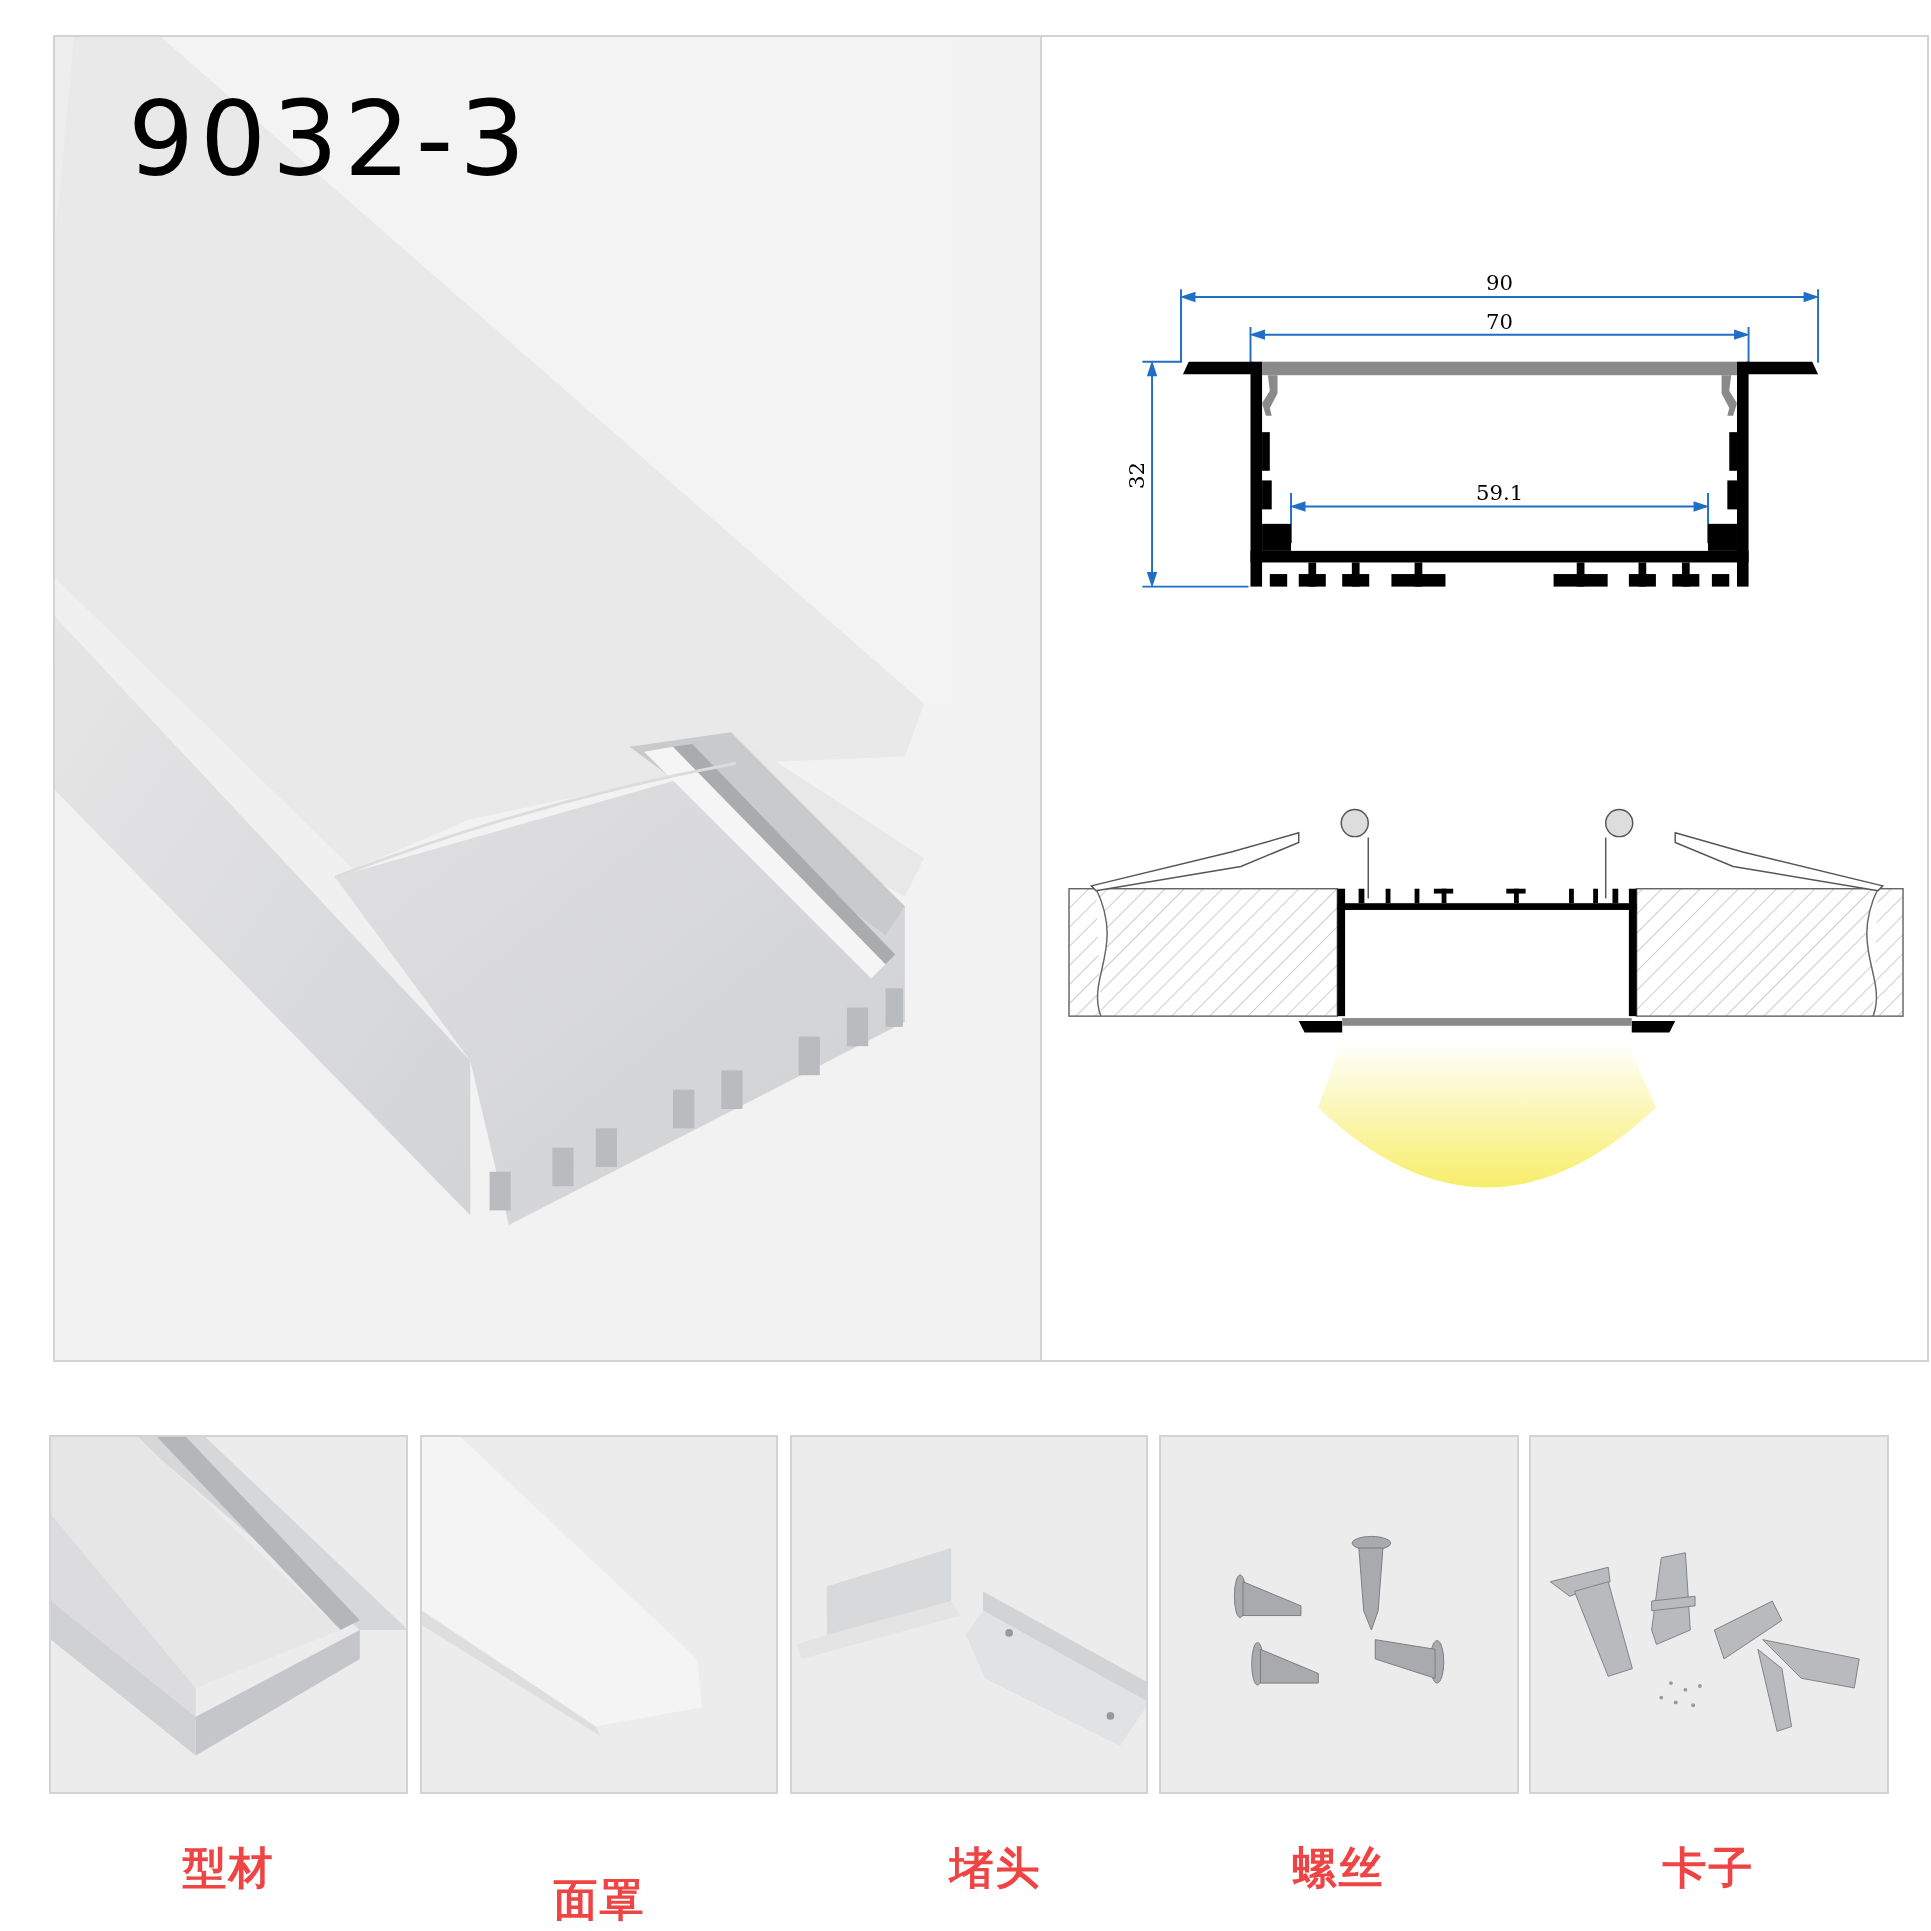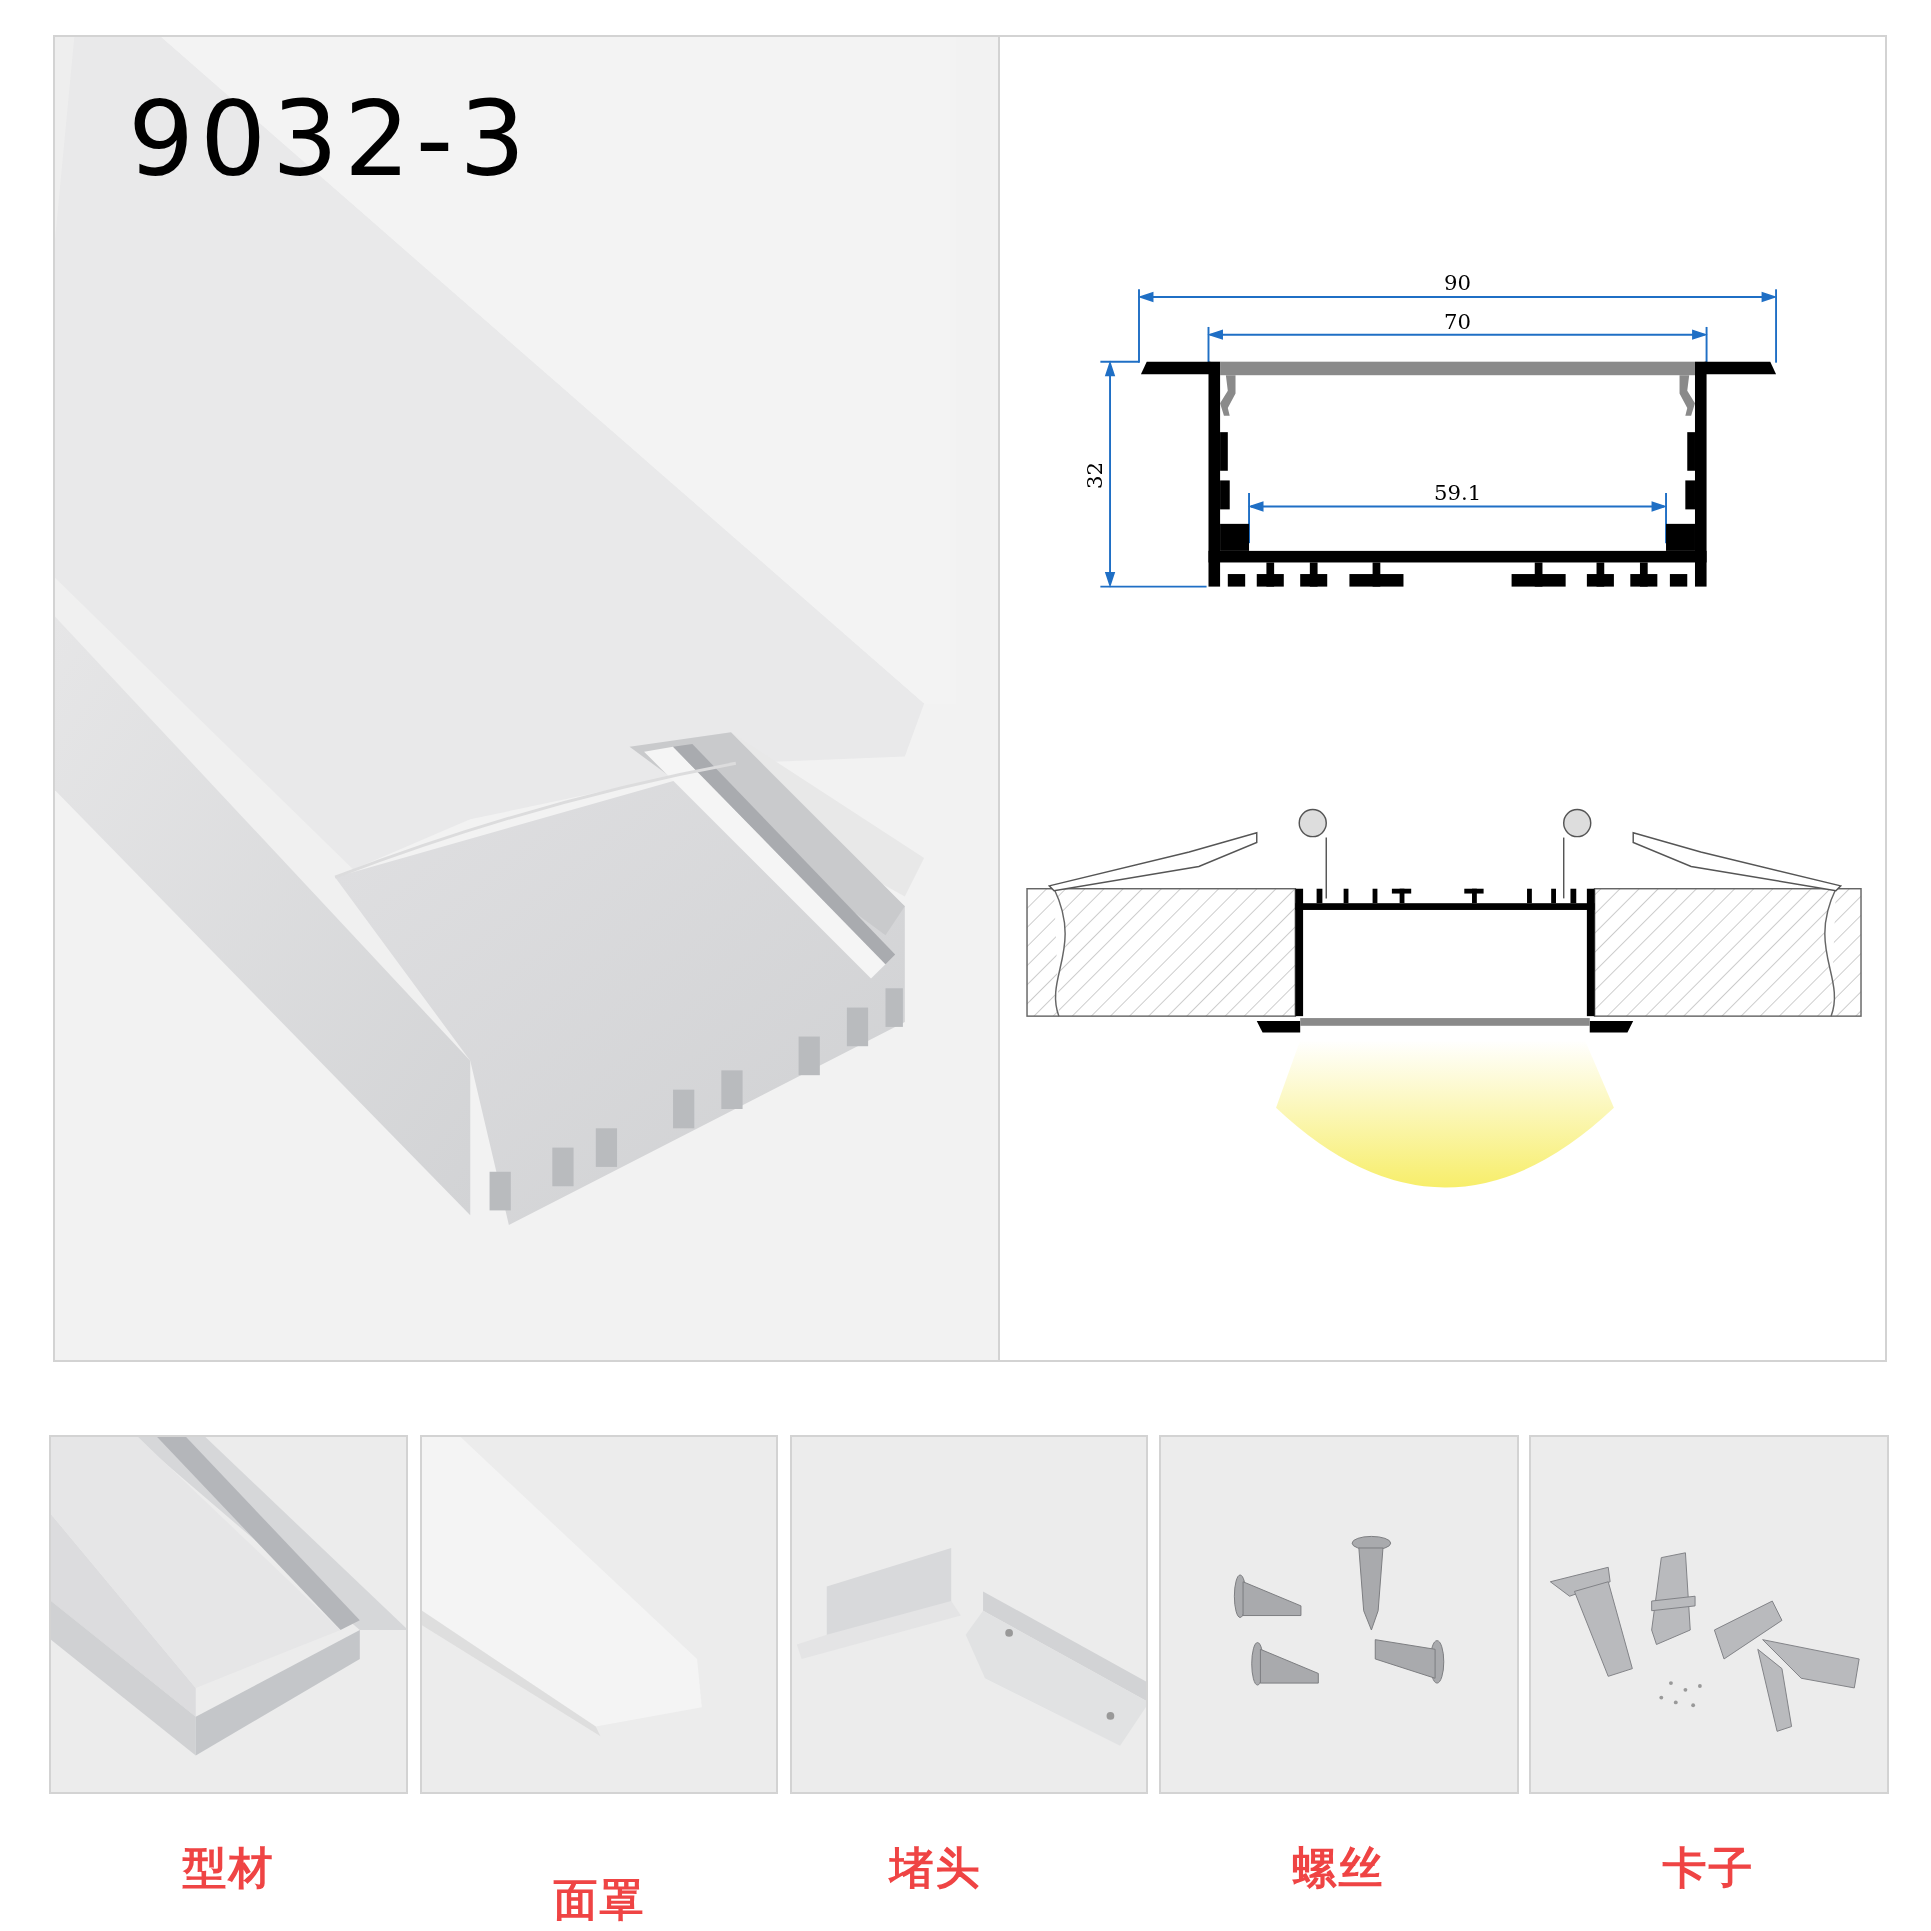--- a/index.html
+++ b/index.html
@@ -1,19 +1,19 @@
 <!DOCTYPE html>
 <html><head>
 <meta charset="utf-8">
 <style>
   html, body { margin:0; padding:0; }
   body { width:1931px; height:1931px; background:#ffffff; position:relative; overflow:hidden; font-family:"DejaVu Sans", sans-serif; }
   .panel { position:absolute; border:2.9px solid #d3d3d3; box-sizing:border-box; overflow:hidden; }
   #photo-panel { left:53px; top:35px; width:992px; height:1327px; background:#f2f2f2; }
-  #diagram-panel { left:998px; top:35px; width:889px; height:1327px; background:#ffffff; }
+  #diagram-panel { left:1040px; top:35px; width:889px; height:1327px; background:#ffffff; }
   .model-title { position:absolute; left:73px; top:50px; font-family:"DejaVu Sans", sans-serif; font-size:104px; letter-spacing:5.8px; color:#000; line-height:1; }
   .thumb { position:absolute; top:1435px; height:359px; border:2.9px solid #d3d3d3; box-sizing:border-box; background:#ececec; overflow:hidden; }
   .thumb-label { position:absolute; top:1839px; font-family:"DejaVu Sans", sans-serif; font-size:44px; font-weight:bold; color:#ef4444; text-align:center; width:359px; letter-spacing:1.9px; }
   svg { position:absolute; left:0; top:0; }
   .dimtxt { font-family:"DejaVu Serif", serif; font-size:22px; fill:#000; }
 </style>
 </head>
 <body>
 
 <div id="photo-panel" class="panel">
@@ -250,16 +250,16 @@
         <circle cx="175" cy="258" r="2"></circle>
       <circle cx="150" cy="275" r="2"></circle>
         <circle cx="168" cy="278" r="2"></circle>
         <circle cx="135" cy="270" r="2"></circle>
     </g>
   </svg>
 </div>
 
 <div class="thumb-label" style="left:49px;">型材</div>
 <div class="thumb-label" style="left:420px;margin-top:32px;">面罩</div>
-<div class="thumb-label" style="left:756px;">堵头</div>
+<div class="thumb-label" style="left:816px;">堵头</div>
 <div class="thumb-label" style="left:1159px;">螺丝</div>
 <div class="thumb-label" style="left:1529px;">卡子</div>
 
 
 </body></html>

